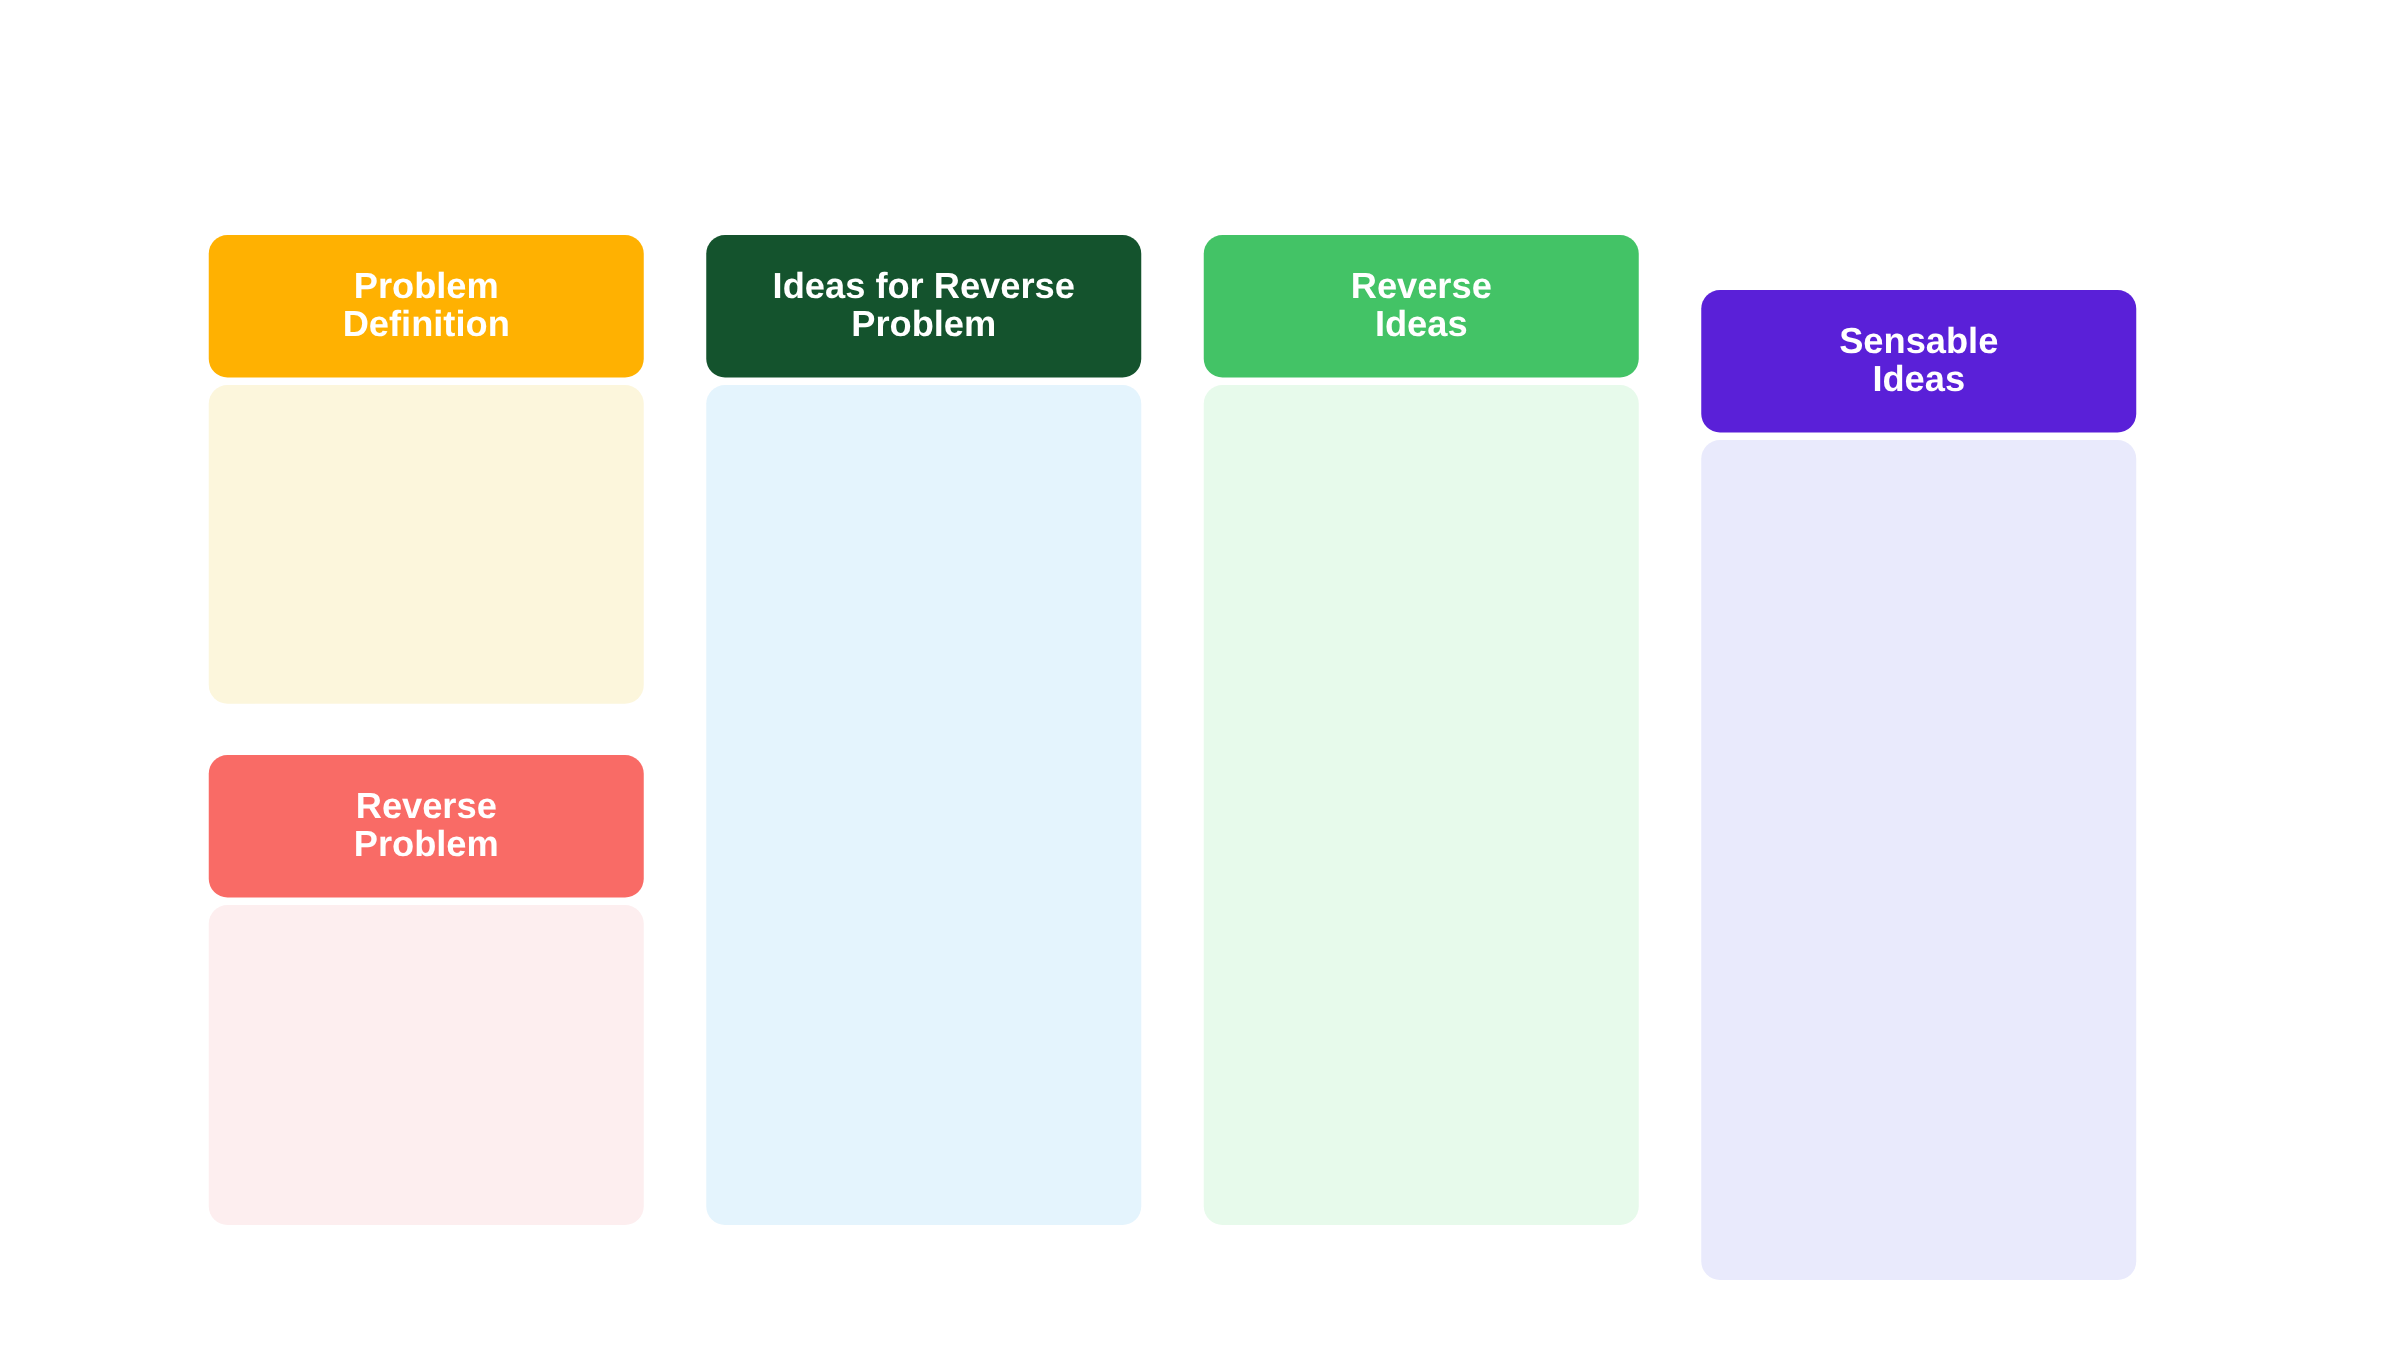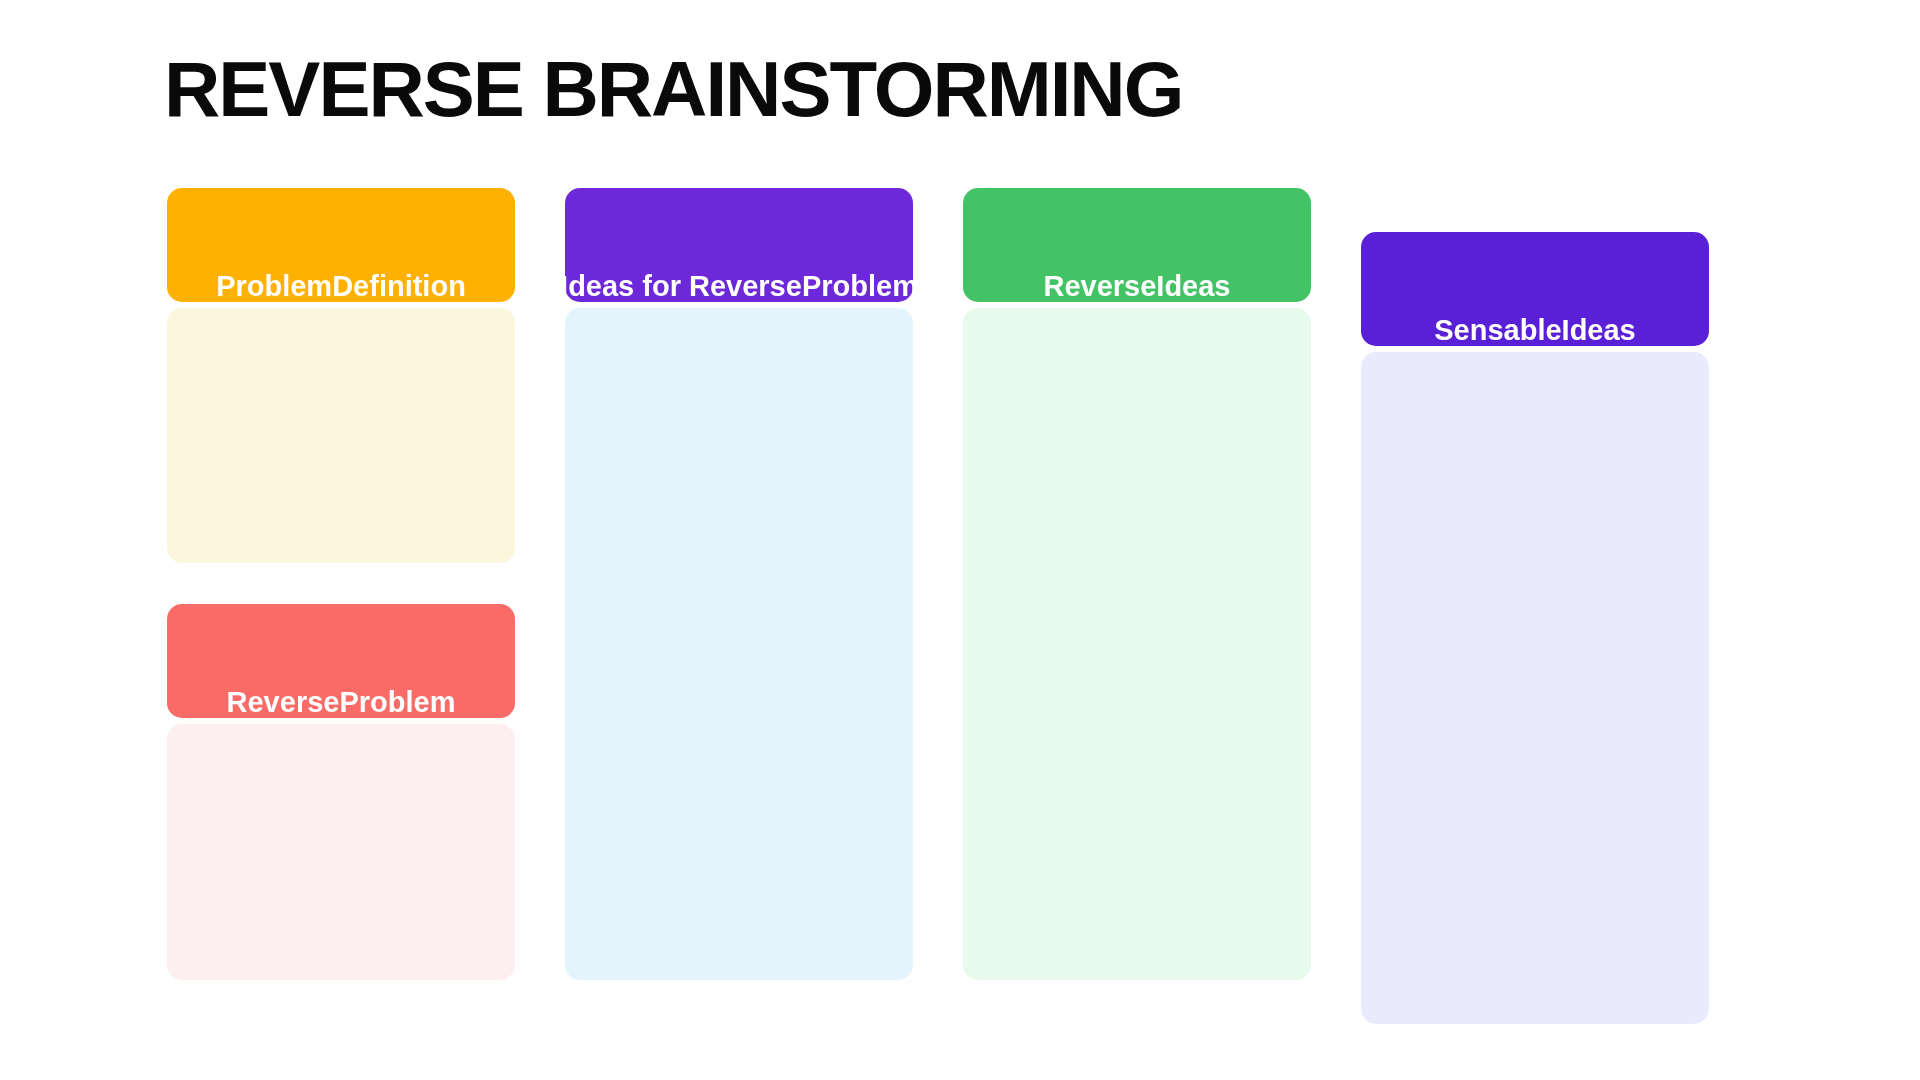--- a/index.html
+++ b/index.html
@@ -29,22 +29,22 @@
   }
   .col-1 { left: 167px; }
   .col-2 { left: 565px; }
   .col-3 { left: 963px; }
   .col-4 { left: 1361px; }
 
   .section-header {
     height: 114px;
     border-radius: 15px;
     display: flex;
-    flex-direction: row;
-    align-items: flex-end;
+    flex-direction: column;
+    align-items: center;
     justify-content: center;
     margin-bottom: 6px;
     flex: none;
   }
   .section-header .line {
     color: #ffffff;
     font-size: 29px;
     font-weight: 700;
     line-height: 31px;
     text-align: center;
@@ -57,40 +57,39 @@
   .body-tall   { height: 672px; }
   .body-short-1 { height: 255px; }
   .body-short-2 { height: 256px; }
   .stack-gap   { height: 41px; flex: none; }
 </style>
 </head>
 <body>
 
 <div class="canvas">
 
-  <h1 class="page-title">REVERSE BRAINSTORMING</h1>
 
   <div class="column col-1">
     <div class="section-header" style="background-color: rgb(255, 177, 1);">
       <span class="line">Problem</span>
       <span class="line">Definition</span>
     </div>
     <div class="section-body body-short-1" style="background-color: rgb(252, 246, 220);"></div>
 
     <div class="stack-gap"></div>
 
     <div class="section-header" style="background-color: rgb(249, 107, 102);">
       <span class="line">Reverse</span>
       <span class="line">Problem</span>
     </div>
     <div class="section-body body-short-2" style="background-color: rgb(253, 238, 239);"></div>
   </div>
 
   <div class="column col-2">
-    <div class="section-header" style="background-color: #6d28d9;">
+    <div class="section-header" style="background-color: #14532d;">
       <span class="line">Ideas for Reverse</span>
       <span class="line">Problem</span>
     </div>
     <div class="section-body body-tall" style="background-color: rgb(228, 244, 253);"></div>
   </div>
 
   <div class="column col-3">
     <div class="section-header" style="background-color: rgb(67, 195, 102);">
       <span class="line">Reverse</span>
       <span class="line">Ideas</span>

